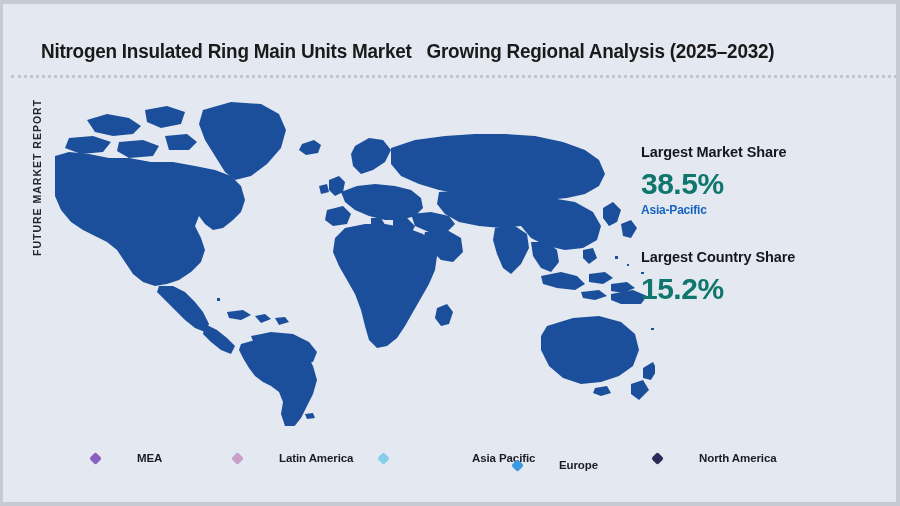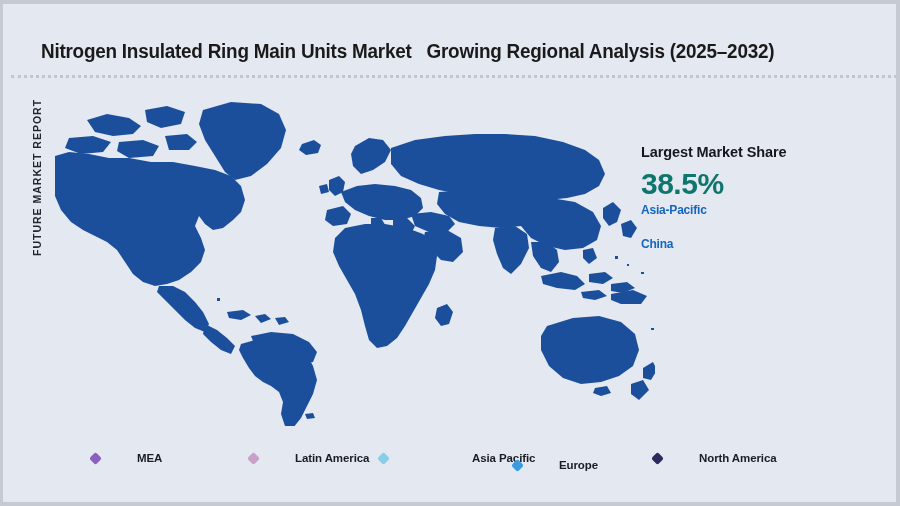--- a/index.html
+++ b/index.html
@@ -86,21 +86,21 @@
   #map-wrap svg { display: block; width: 100%; height: 100%; }
 
   
   #stats-panel {
     position: absolute;
     left: 638px;
     top: 140px;
     width: 250px;
   }
 
-  .stat-block { margin-bottom: 20px; }
+  .stat-block { margin-bottom: 32px; }
   .stat-block:last-child { margin-bottom: 0; }
 
   .stat-heading {
     font-size: 14.5px;
     font-weight: bold;
     color: #15171c;
     letter-spacing: -0.1px;
     margin-bottom: 9px;
     white-space: nowrap;
   }
@@ -285,33 +285,34 @@
 
   <div id="stats-panel">
 
     <div class="stat-block">
       <div class="stat-heading">Largest Market Share</div>
       <div class="stat-value">38.5%</div>
       <div class="stat-region">Asia-Pacific</div>
     </div>
 
     <div class="stat-block">
-      <div class="stat-region">China</div>
+      <div class="stat-heading">Largest Country Share</div>
+      <div class="stat-value">15.2%</div>
     </div>
 
   </div>
 
   <div id="legend">
 
     <div class="legend-item" style="left:0px;">
       <span class="legend-marker" style="background:#8B5FBF;"></span>
       <span class="legend-label">MEA</span>
     </div>
 
-    <div class="legend-item" style="left:142px;margin-left:16px;">
+    <div class="legend-item" style="left:142px;">
       <span class="legend-marker" style="background:#C9A0C9;"></span>
       <span class="legend-label">Latin America</span>
     </div>
 
     <div class="legend-item" style="left:288px;gap:47px;">
       <span class="legend-marker" style="background:#87CEEB;"></span>
       <span class="legend-label">Asia Pacific</span>
     </div>
 
     <div class="legend-item" style="left:422px;margin-top:7px;">

